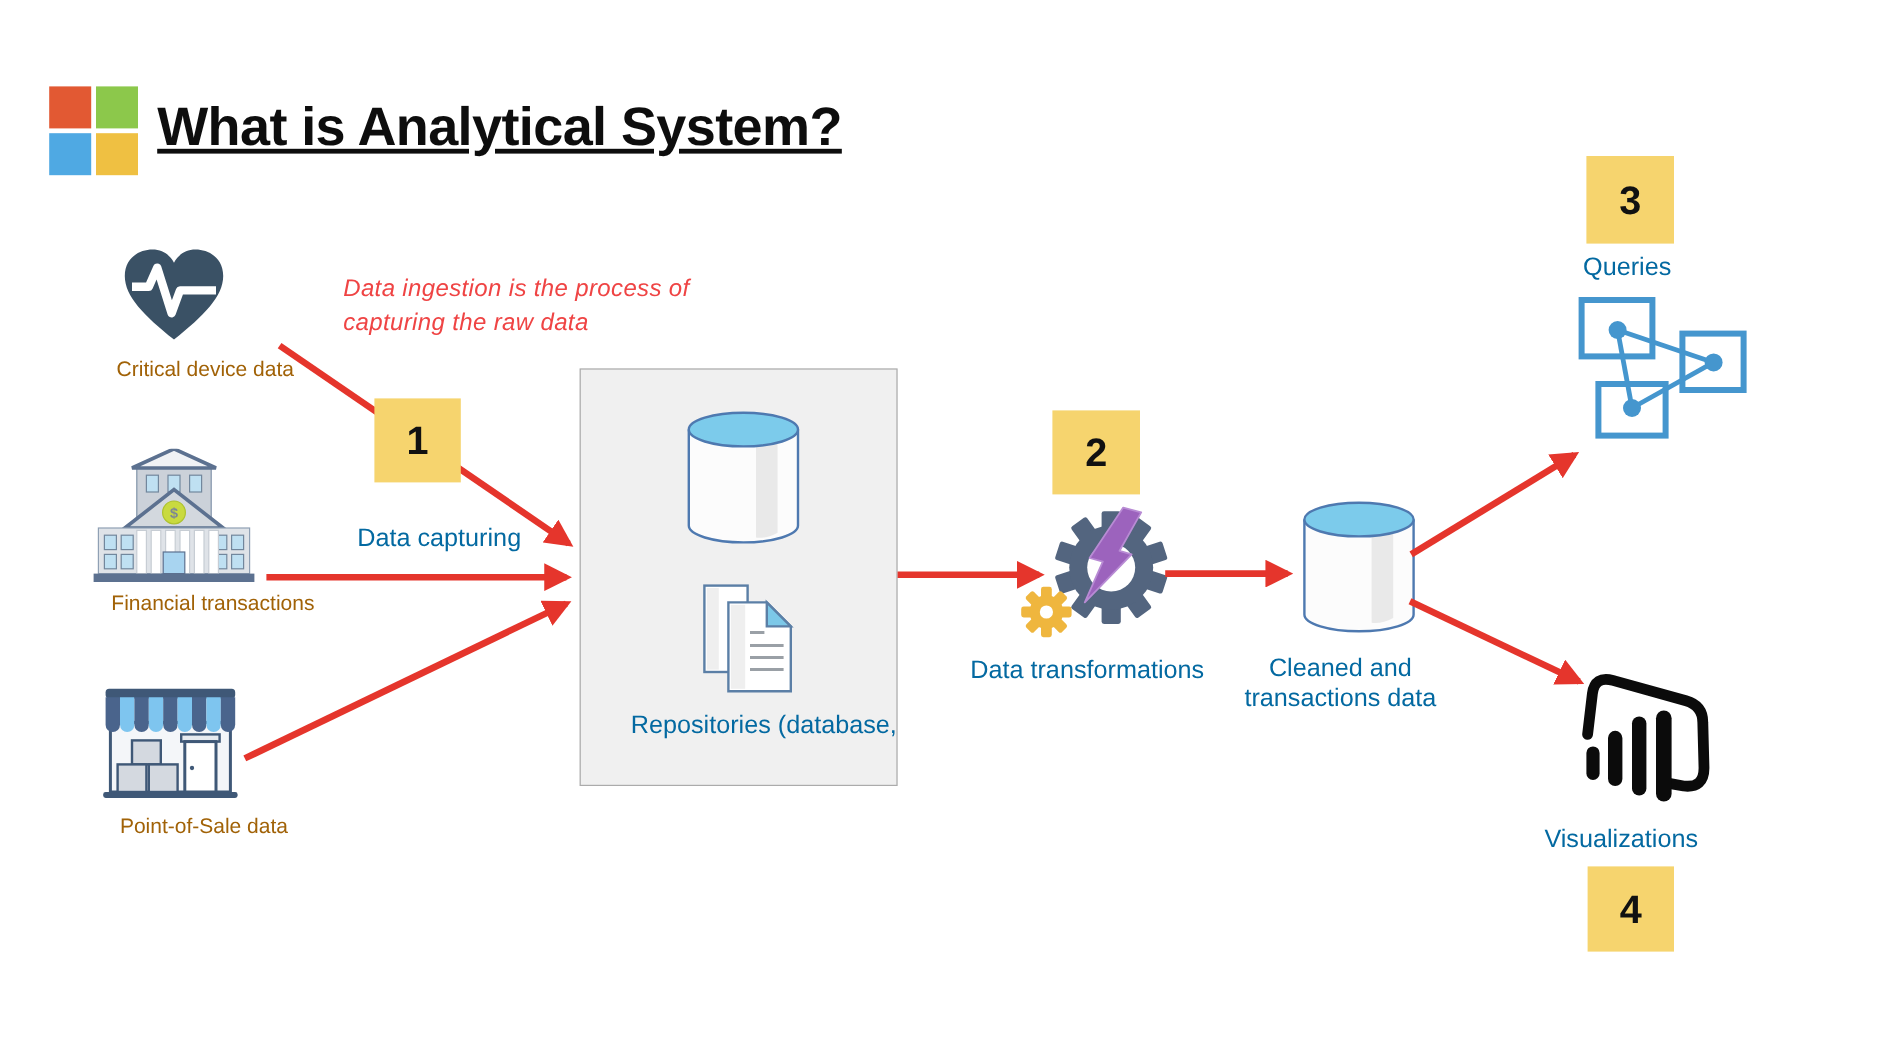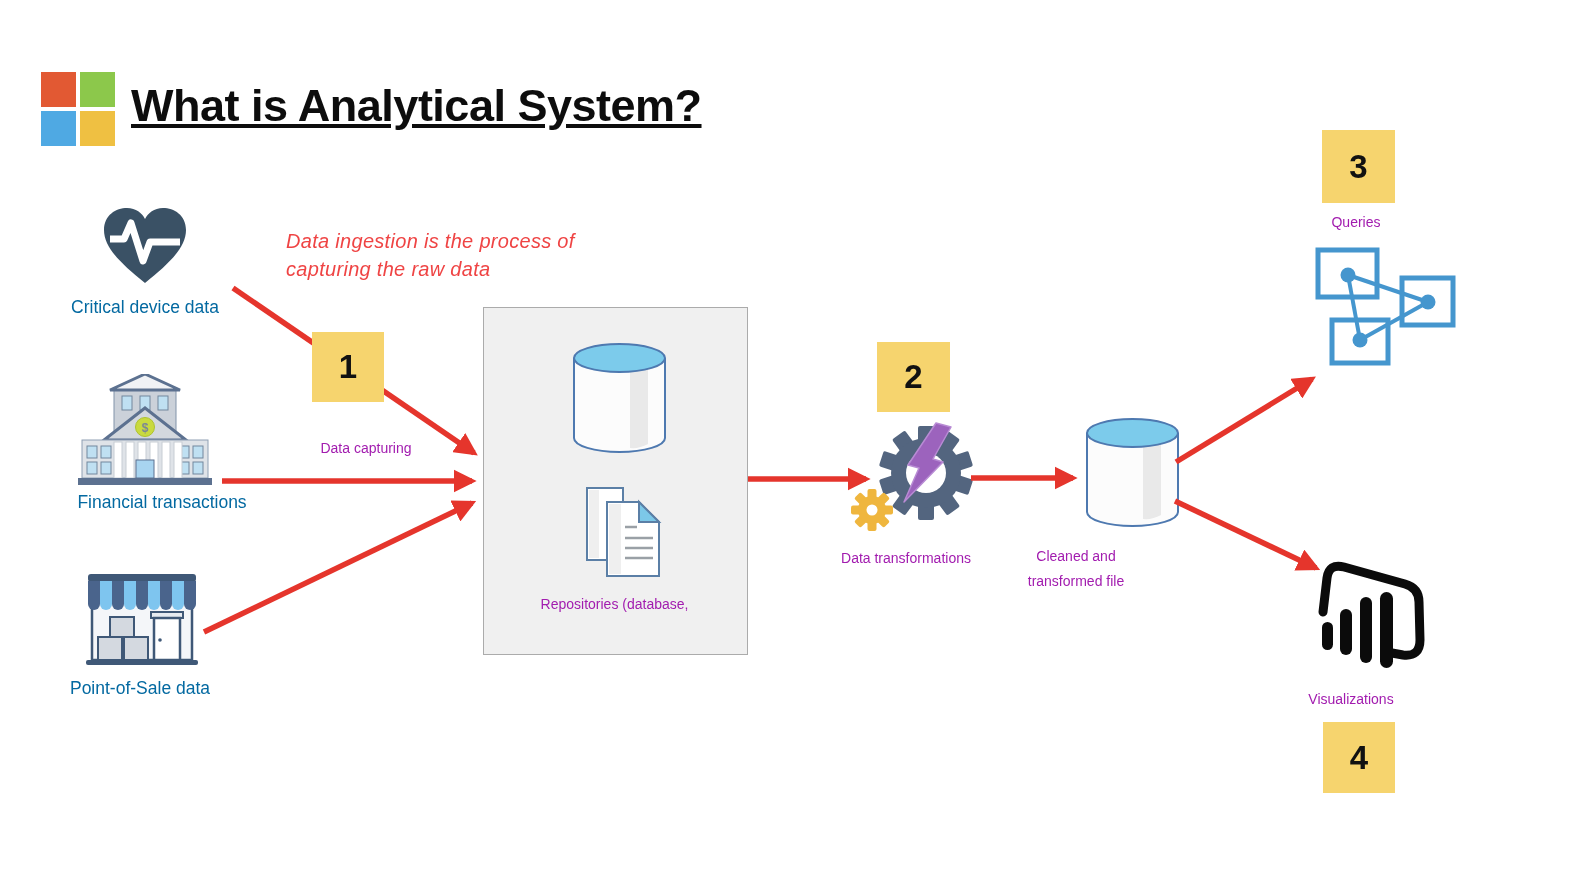--- a/index.html
+++ b/index.html
@@ -9,22 +9,22 @@
   }
   
   .ms-logo{position:absolute;left:41px;top:72px;width:74px;height:74px;
     display:grid;grid-template-columns:35px 35px;grid-template-rows:35px 35px;gap:4px;}
   .ms-logo div{width:35px;height:35px;}
   .sq-red{background:#E25933;} .sq-green{background:#8CC84B;}
   .sq-blue{background:#4FA9E3;} .sq-gold{background:#EFC042;}
   .title{position:absolute;left:131px;top:80px;font-size:45px;font-weight:bold;
     letter-spacing:-0.5px;color:#0d0d0d;text-decoration:underline;}
   
-  .src-label{position:absolute;width:200px;text-align:center;font-size:17.5px;color:#0369a1;}
-  .flow-label{position:absolute;width:200px;text-align:center;font-size:14px;color:#a21caf;line-height:25px;}
+  .src-label{position:absolute;width:200px;text-align:right;font-size:17.5px;color:#a16207;}
+  .flow-label{position:absolute;width:200px;text-align:center;font-size:21px;color:#0369a1;line-height:25px;}
   .note{position:absolute;left:286px;top:227px;font-size:20px;line-height:28px;color:#ef4444;
     font-style:italic;letter-spacing:0.3px;}
   
   .repo-box{position:absolute;left:483px;top:307px;width:263px;height:346px;
     background:#F0F0F0;border:1px solid #ABABAB;z-index:1;}
   
   .badge{position:absolute;background:#F6D46E;color:#111;font-weight:bold;font-size:33px;
     display:flex;align-items:center;justify-content:center;z-index:4;}
   #badge-1{left:312px;top:332px;width:72px;height:70px;}
   #badge-2{left:877px;top:342px;width:73px;height:70px;}
@@ -123,21 +123,21 @@
     <rect x="6" y="4" width="10" height="68" fill="#EFEFEF"></rect>
     <path d="M24,16 L56,16 L76,36 L76,90 L24,90 Z" fill="#FFFFFF" stroke="#5B7FA6" stroke-width="2"></path>
     <rect x="26" y="18" width="12" height="70" fill="#EFEFEF"></rect>
     <path d="M56,16 L56,36 L76,36 Z" fill="#7CC8E8" stroke="#5B7FA6" stroke-width="2"></path>
     <line x1="42" y1="41" x2="54" y2="41" stroke="#9AA0A6" stroke-width="2.5"></line>
     <line x1="42" y1="52" x2="70" y2="52" stroke="#9AA0A6" stroke-width="2.5"></line>
     <line x1="42" y1="62" x2="70" y2="62" stroke="#9AA0A6" stroke-width="2.5"></line>
     <line x1="42" y1="72" x2="70" y2="72" stroke="#9AA0A6" stroke-width="2.5"></line>
   </svg>
 
-  <div class="flow-label" style="left:483px;top:592px;width:263px;z-index:2">
+  <div class="flow-label" style="left:505px;top:592px;width:263px;z-index:2">
     <div>Repositories (database,</div>
   </div>
 
   <div class="flow-label" style="left:266px;top:436px">Data capturing</div>
 
   <svg class="icon-abs" style="left:845px;top:415px" width="130" height="125" viewBox="0 0 130 125">
     <g fill="#53657F">
       <rect x="73" y="11" width="16" height="16" rx="2"></rect>
       <rect x="73" y="11" width="16" height="16" rx="2" transform="rotate(36 81 58)"></rect>
       <rect x="73" y="11" width="16" height="16" rx="2" transform="rotate(72 81 58)"></rect>
@@ -166,23 +166,23 @@
     <polygon points="91,8 106,12 88,44 98,47 59,87 74,53 63,50" fill="#9C63BD" stroke="#B88BD4" stroke-width="1.5" stroke-linejoin="round"></polygon>
   </svg>
   <div class="flow-label" style="left:806px;top:546px">Data transformations</div>
 
   <svg class="icon-abs" style="left:1085px;top:416px" width="95" height="118" viewBox="0 0 95 118">
     <path d="M2,17 L2,96 A45.5,14 0 0 0 93,96 L93,17" fill="#FCFCFC"></path>
     <path d="M58,19 h18 v80 q-9,5 -18,4 z" fill="#E9E9E9"></path>
     <path d="M2,17 L2,96 A45.5,14 0 0 0 93,96 L93,17" fill="none" stroke="#4E79B0" stroke-width="2"></path>
     <ellipse cx="47.5" cy="17" rx="45.5" ry="14" fill="#7CCBEB" stroke="#4E79B0" stroke-width="2"></ellipse>
   </svg>
-  <div class="flow-label" style="left:976px;top:544px">
+  <div class="flow-label" style="left:1017px;top:544px">
     <div>Cleaned and</div>
-    <div>transformed file</div>
+    <div>transactions data</div>
   </div>
 
   <div class="flow-label" style="left:1306px;top:210px;width:100px">Queries</div>
   <svg class="icon-abs" style="left:1310px;top:245px" width="150" height="125" viewBox="0 0 150 125">
     <rect x="8" y="5" width="59" height="47" fill="#FFFFFF" stroke="#4596CE" stroke-width="5"></rect>
     <rect x="92" y="33" width="51" height="47" fill="#FFFFFF" stroke="#4596CE" stroke-width="5"></rect>
     <rect x="22" y="75" width="56" height="43" fill="#FFFFFF" stroke="#4596CE" stroke-width="5"></rect>
     <line x1="38" y1="30" x2="118" y2="57" stroke="#4596CE" stroke-width="4"></line>
     <line x1="38" y1="30" x2="50" y2="95" stroke="#4596CE" stroke-width="4"></line>
     <line x1="50" y1="95" x2="118" y2="57" stroke="#4596CE" stroke-width="4"></line>

